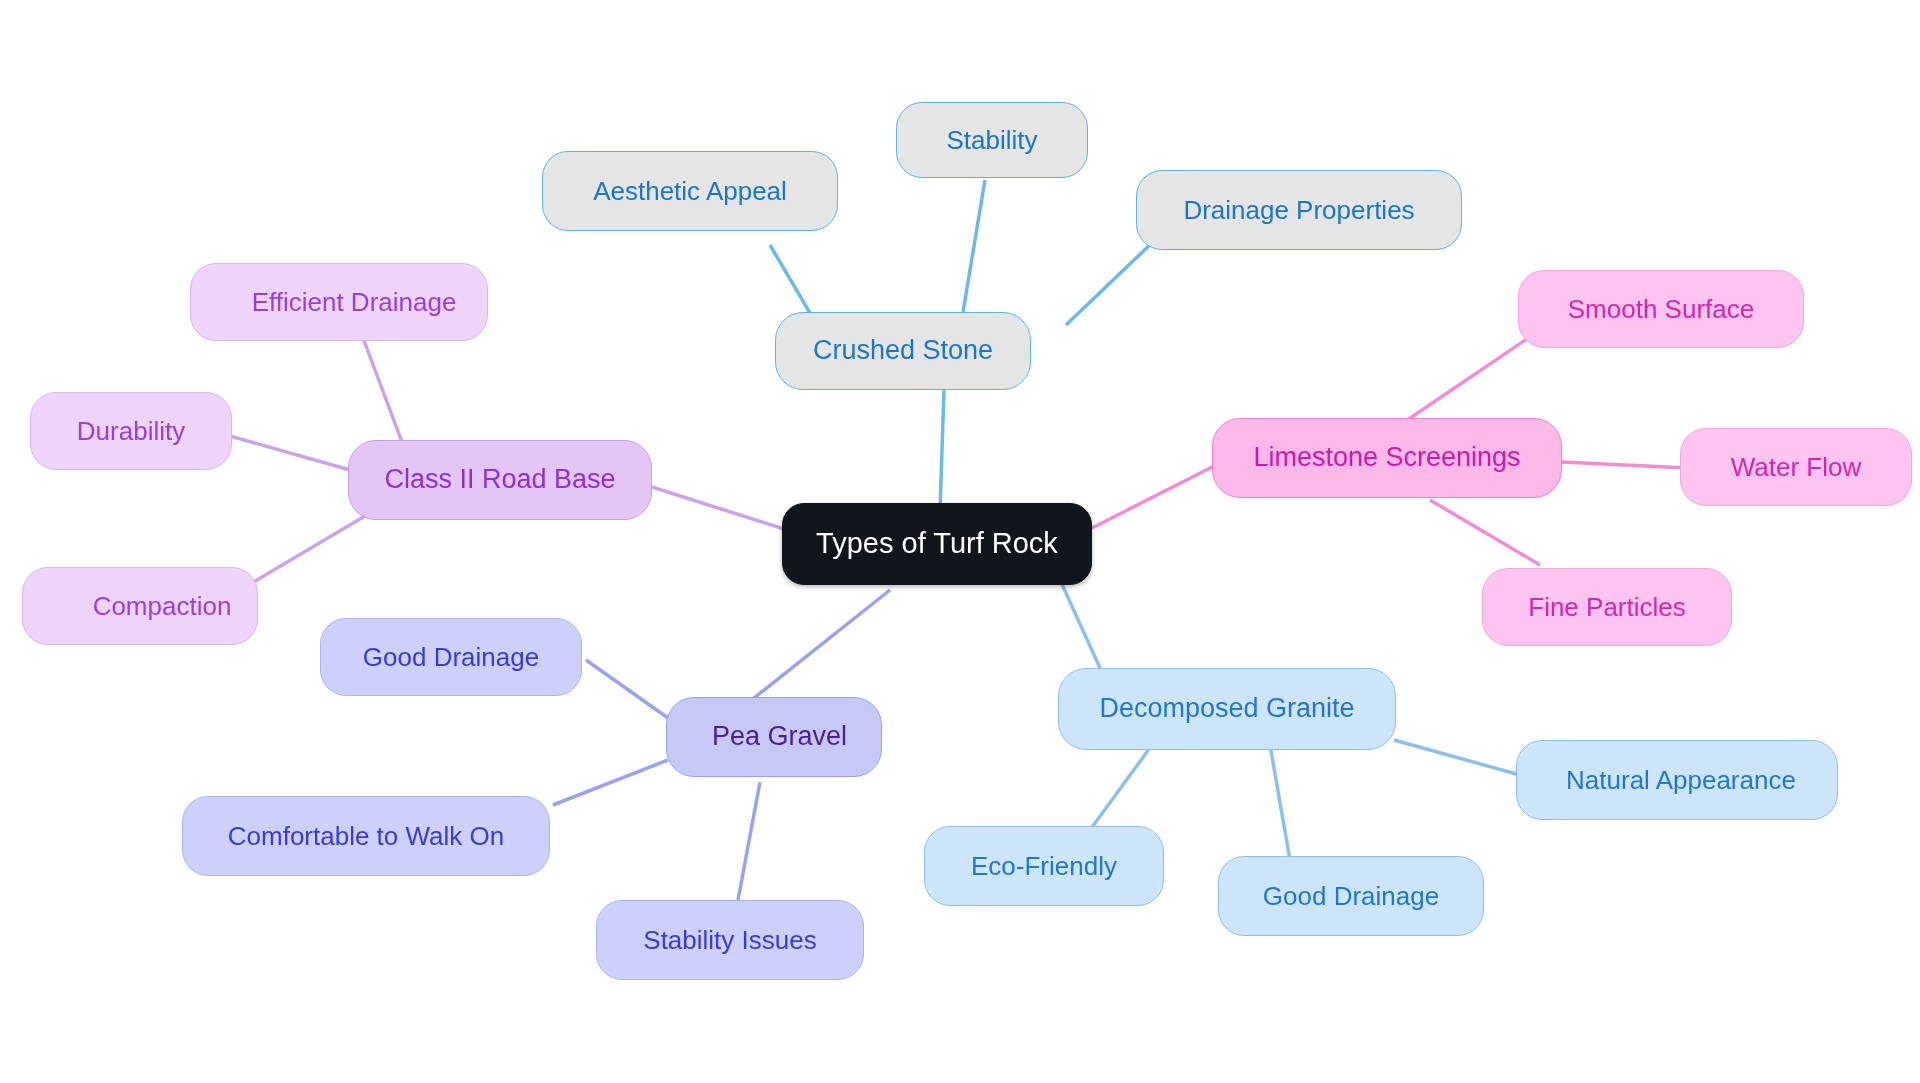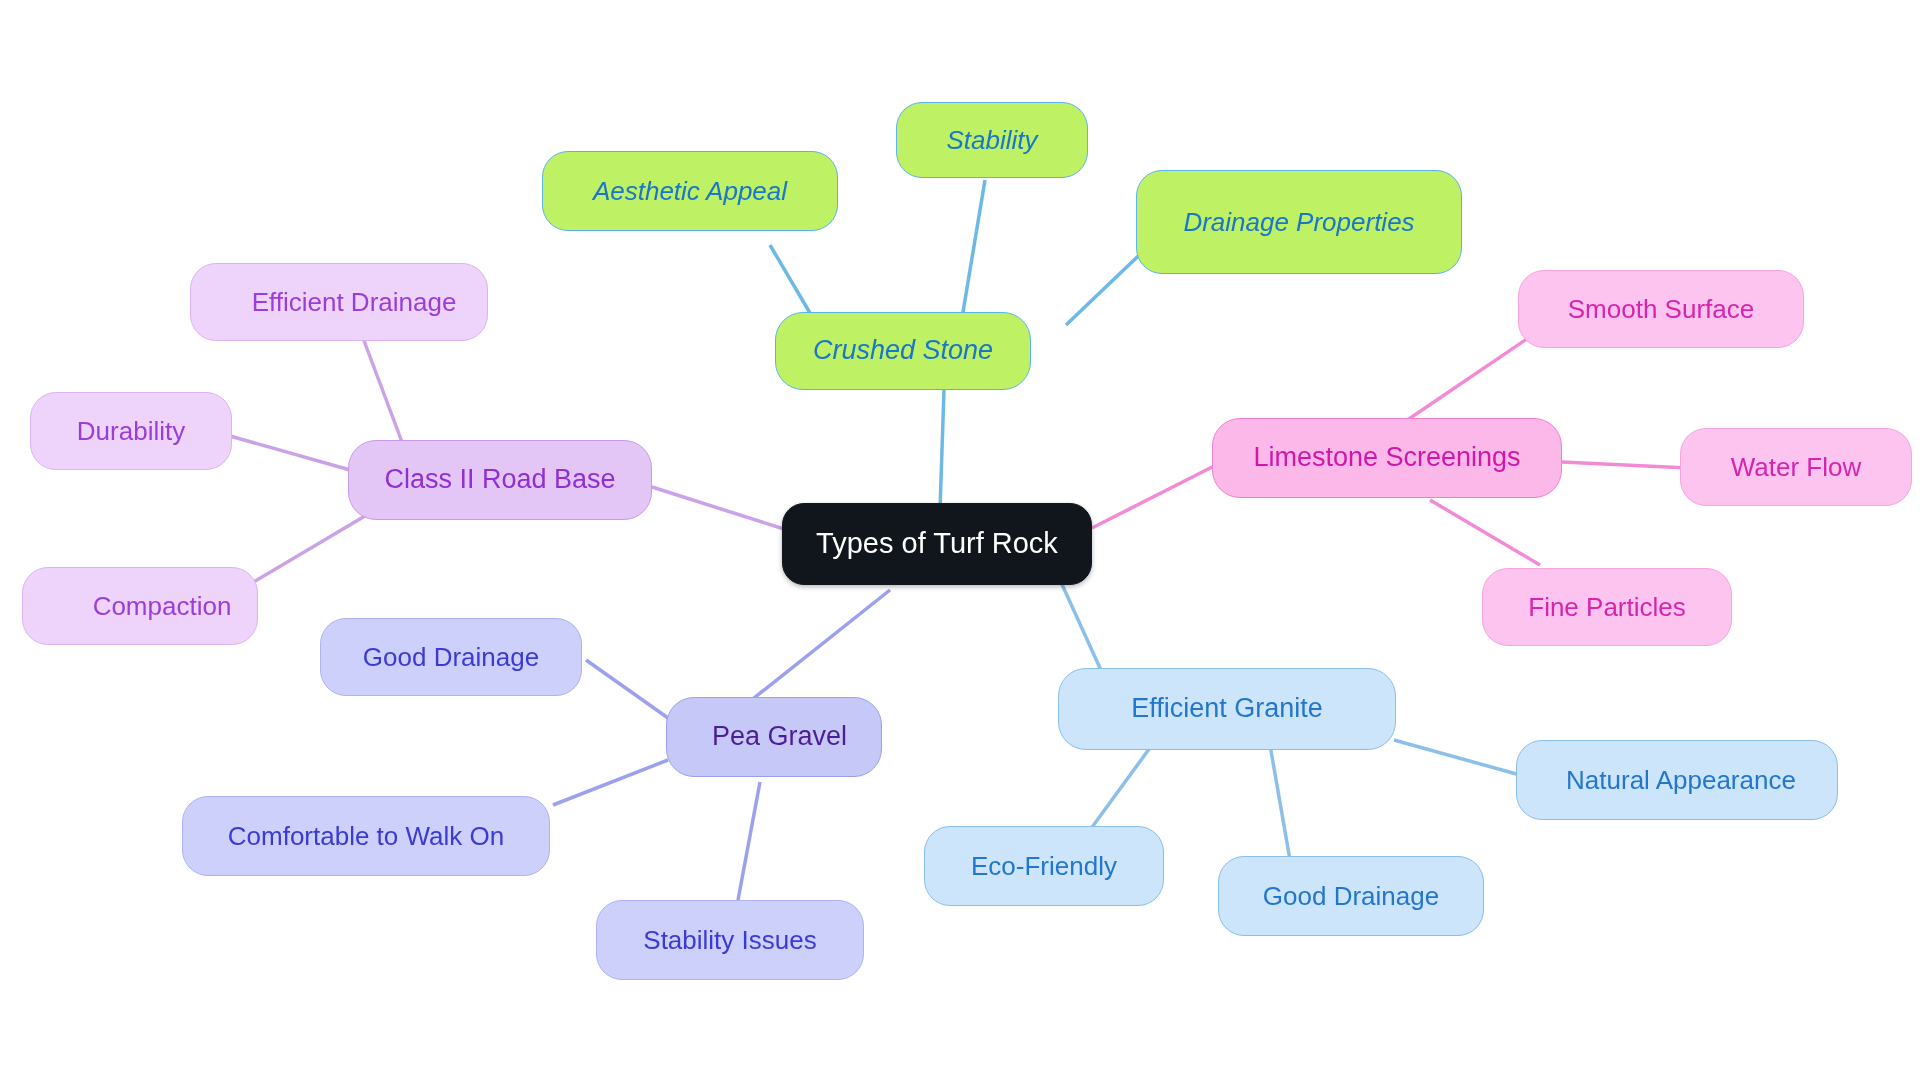--- a/index.html
+++ b/index.html
@@ -44,21 +44,21 @@
     box-shadow: 0 2px 5px rgba(0,0,0,0.28);
   }
   .node.branch {
     border-radius: 28px;
     font-size: 27px;
   }
   .node.leaf {
     border-radius: 26px;
     font-size: 26px;
   }
-  .c-blue    { background: #bef264; border-color: #5ab4ea; color: #1976c8; font-style: italic; }
+  .c-blue    { background: #e5e5e5; border-color: #5ab4ea; color: #1976c8; }
   .c-paleblue{ background: #cde5fb; border-color: #8bbde9; color: #2277cc; }
   .c-pink    { background: #fbb8e8; border-color: #f07fd2; color: #d017a8; }
   .c-palepink{ background: #fcc4ee; border-color: #f6a5e0; color: #d724ad; }
   .c-purple  { background: #e3c6f6; border-color: #c79ae8; color: #8f2fd4; }
   .c-palepurple{ background: #eed4fa; border-color: #dcb3f2; color: #9b3ddb; }
   .c-indigo  { background: #c6c9f7; border-color: #9aa0ee; color: #4c1d95; padding-left: 11px; }
   .c-paleindigo{ background: #cdd0fb; border-color: #adb2f3; color: #3a3ad4; }
 </style>
 </head>
 <body>
@@ -100,21 +100,21 @@
 
   <div class="node branch c-blue" style="left:775px; top:312px; width:256px; height:78px;">
     <span>Crushed Stone</span>
   </div>
   <div class="node leaf c-blue" style="left:896px; top:102px; width:192px; height:76px;">
     <span>Stability</span>
   </div>
   <div class="node leaf c-blue" style="left:542px; top:151px; width:296px; height:80px;">
     <span>Aesthetic Appeal</span>
   </div>
-  <div class="node leaf c-blue" style="left:1136px; top:170px; width:326px; height:104px;text-align:right;">
+  <div class="node leaf c-blue" style="left:1136px; top:170px; width:326px; height:80px;text-align:right;">
     <span>Drainage Properties</span>
   </div>
 
   <div class="node branch c-pink" style="left:1212px; top:418px; width:350px; height:80px;">
     <span>Limestone Screenings</span>
   </div>
   <div class="node leaf c-palepink" style="left:1518px; top:270px; width:286px; height:78px;">
     <span>Smooth Surface</span>
   </div>
   <div class="node leaf c-palepink" style="left:1680px; top:428px; width:232px; height:78px;">
@@ -144,21 +144,21 @@
     <span>Good Drainage</span>
   </div>
   <div class="node leaf c-paleindigo" style="left:182px; top:796px; width:368px; height:80px;">
     <span>Comfortable to Walk On</span>
   </div>
   <div class="node leaf c-paleindigo" style="left:596px; top:900px; width:268px; height:80px;">
     <span>Stability Issues</span>
   </div>
 
   <div class="node branch c-paleblue" style="left:1058px; top:668px; width:338px; height:82px;">
-    <span>Efficient Granite</span>
+    <span>Decomposed Granite</span>
   </div>
   <div class="node leaf c-paleblue" style="left:1516px; top:740px; width:322px; height:80px;padding-left:8px;">
     <span>Natural Appearance</span>
   </div>
   <div class="node leaf c-paleblue" style="left:924px; top:826px; width:240px; height:80px;">
     <span>Eco-Friendly</span>
   </div>
   <div class="node leaf c-paleblue" style="left:1218px; top:856px; width:266px; height:80px;">
     <span>Good Drainage</span>
   </div>

